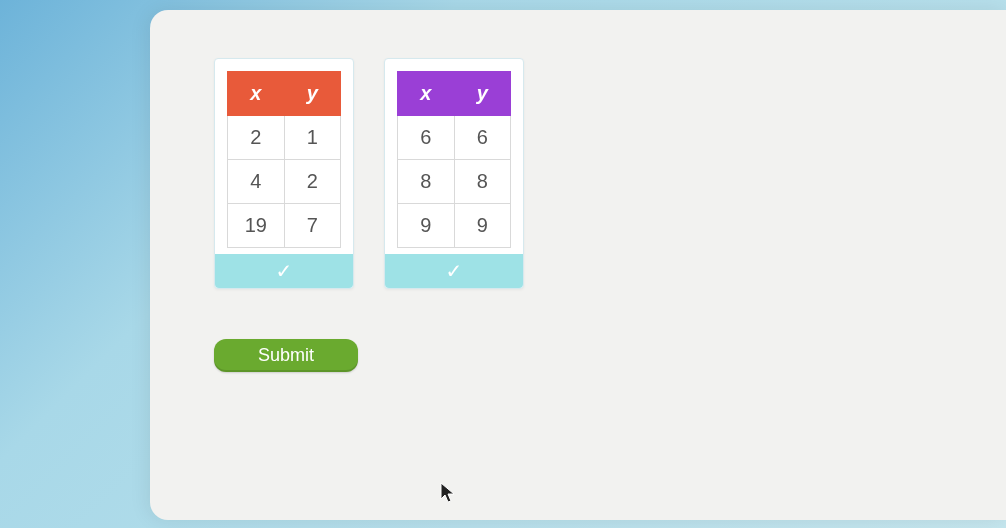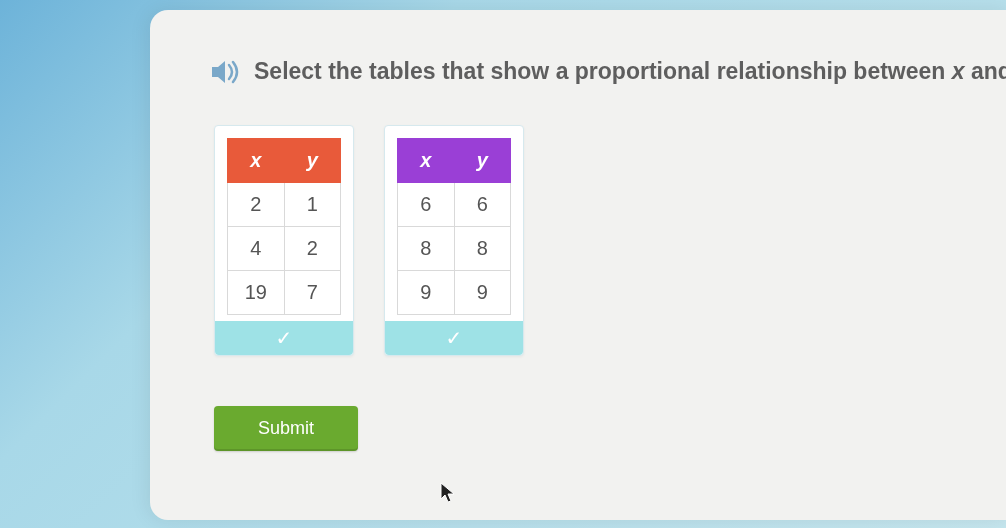--- a/index.html
+++ b/index.html
@@ -84,54 +84,42 @@
     display: flex;
     align-items: center;
     justify-content: center;
     color: #ffffff;
     font-size: 20px;
   }
   .submit-btn {
     background: #6aaa2f;
     color: #fff;
     border: none;
-    border-radius: 4px;
-    padding: 12px 44px;
+    border-radius: 12px;
+    padding: 6px 44px;
     font-size: 18px;
     font-weight: 500;
     cursor: pointer;
     box-shadow: inset 0 -2px 0 rgba(0,0,0,0.12), 0 1px 2px rgba(0,0,0,0.15);
     margin-left: 4px;
   }
   .cursor {
     position: absolute;
     left: 290px;
     top: 472px;
     width: 16px;
     height: 22px;
     pointer-events: none;
   }
 </style>
 </head>
 <body>
 
 <div class="panel">
 
-  <div class="prompt-row">
-    <span class="audio-icon">
-      <svg viewBox="0 0 30 26">
-        <polygon points="2,8 8,8 15,2 15,24 8,18 2,18" fill="#7aa8c9"></polygon>
-        <path d="M19 6 Q25 13 19 20" stroke="#7aa8c9" stroke-width="2.5" fill="none" stroke-linecap="round"></path>
-        <path d="M23 3 Q31 13 23 23" stroke="#7aa8c9" stroke-width="2.5" fill="none" stroke-linecap="round"></path>
-      </svg>
-    </span>
-    <div class="prompt">
-      <span>Select the tables that show a proportional relationship between </span><span class="var">x</span><span> and</span>
-    </div>
-  </div>
 
   <div class="tables-row">
 
     <div class="table-card">
       <table>
         <thead class="hdr-orange">
           <tr>
             <th>x</th>
             <th>y</th>
           </tr>

